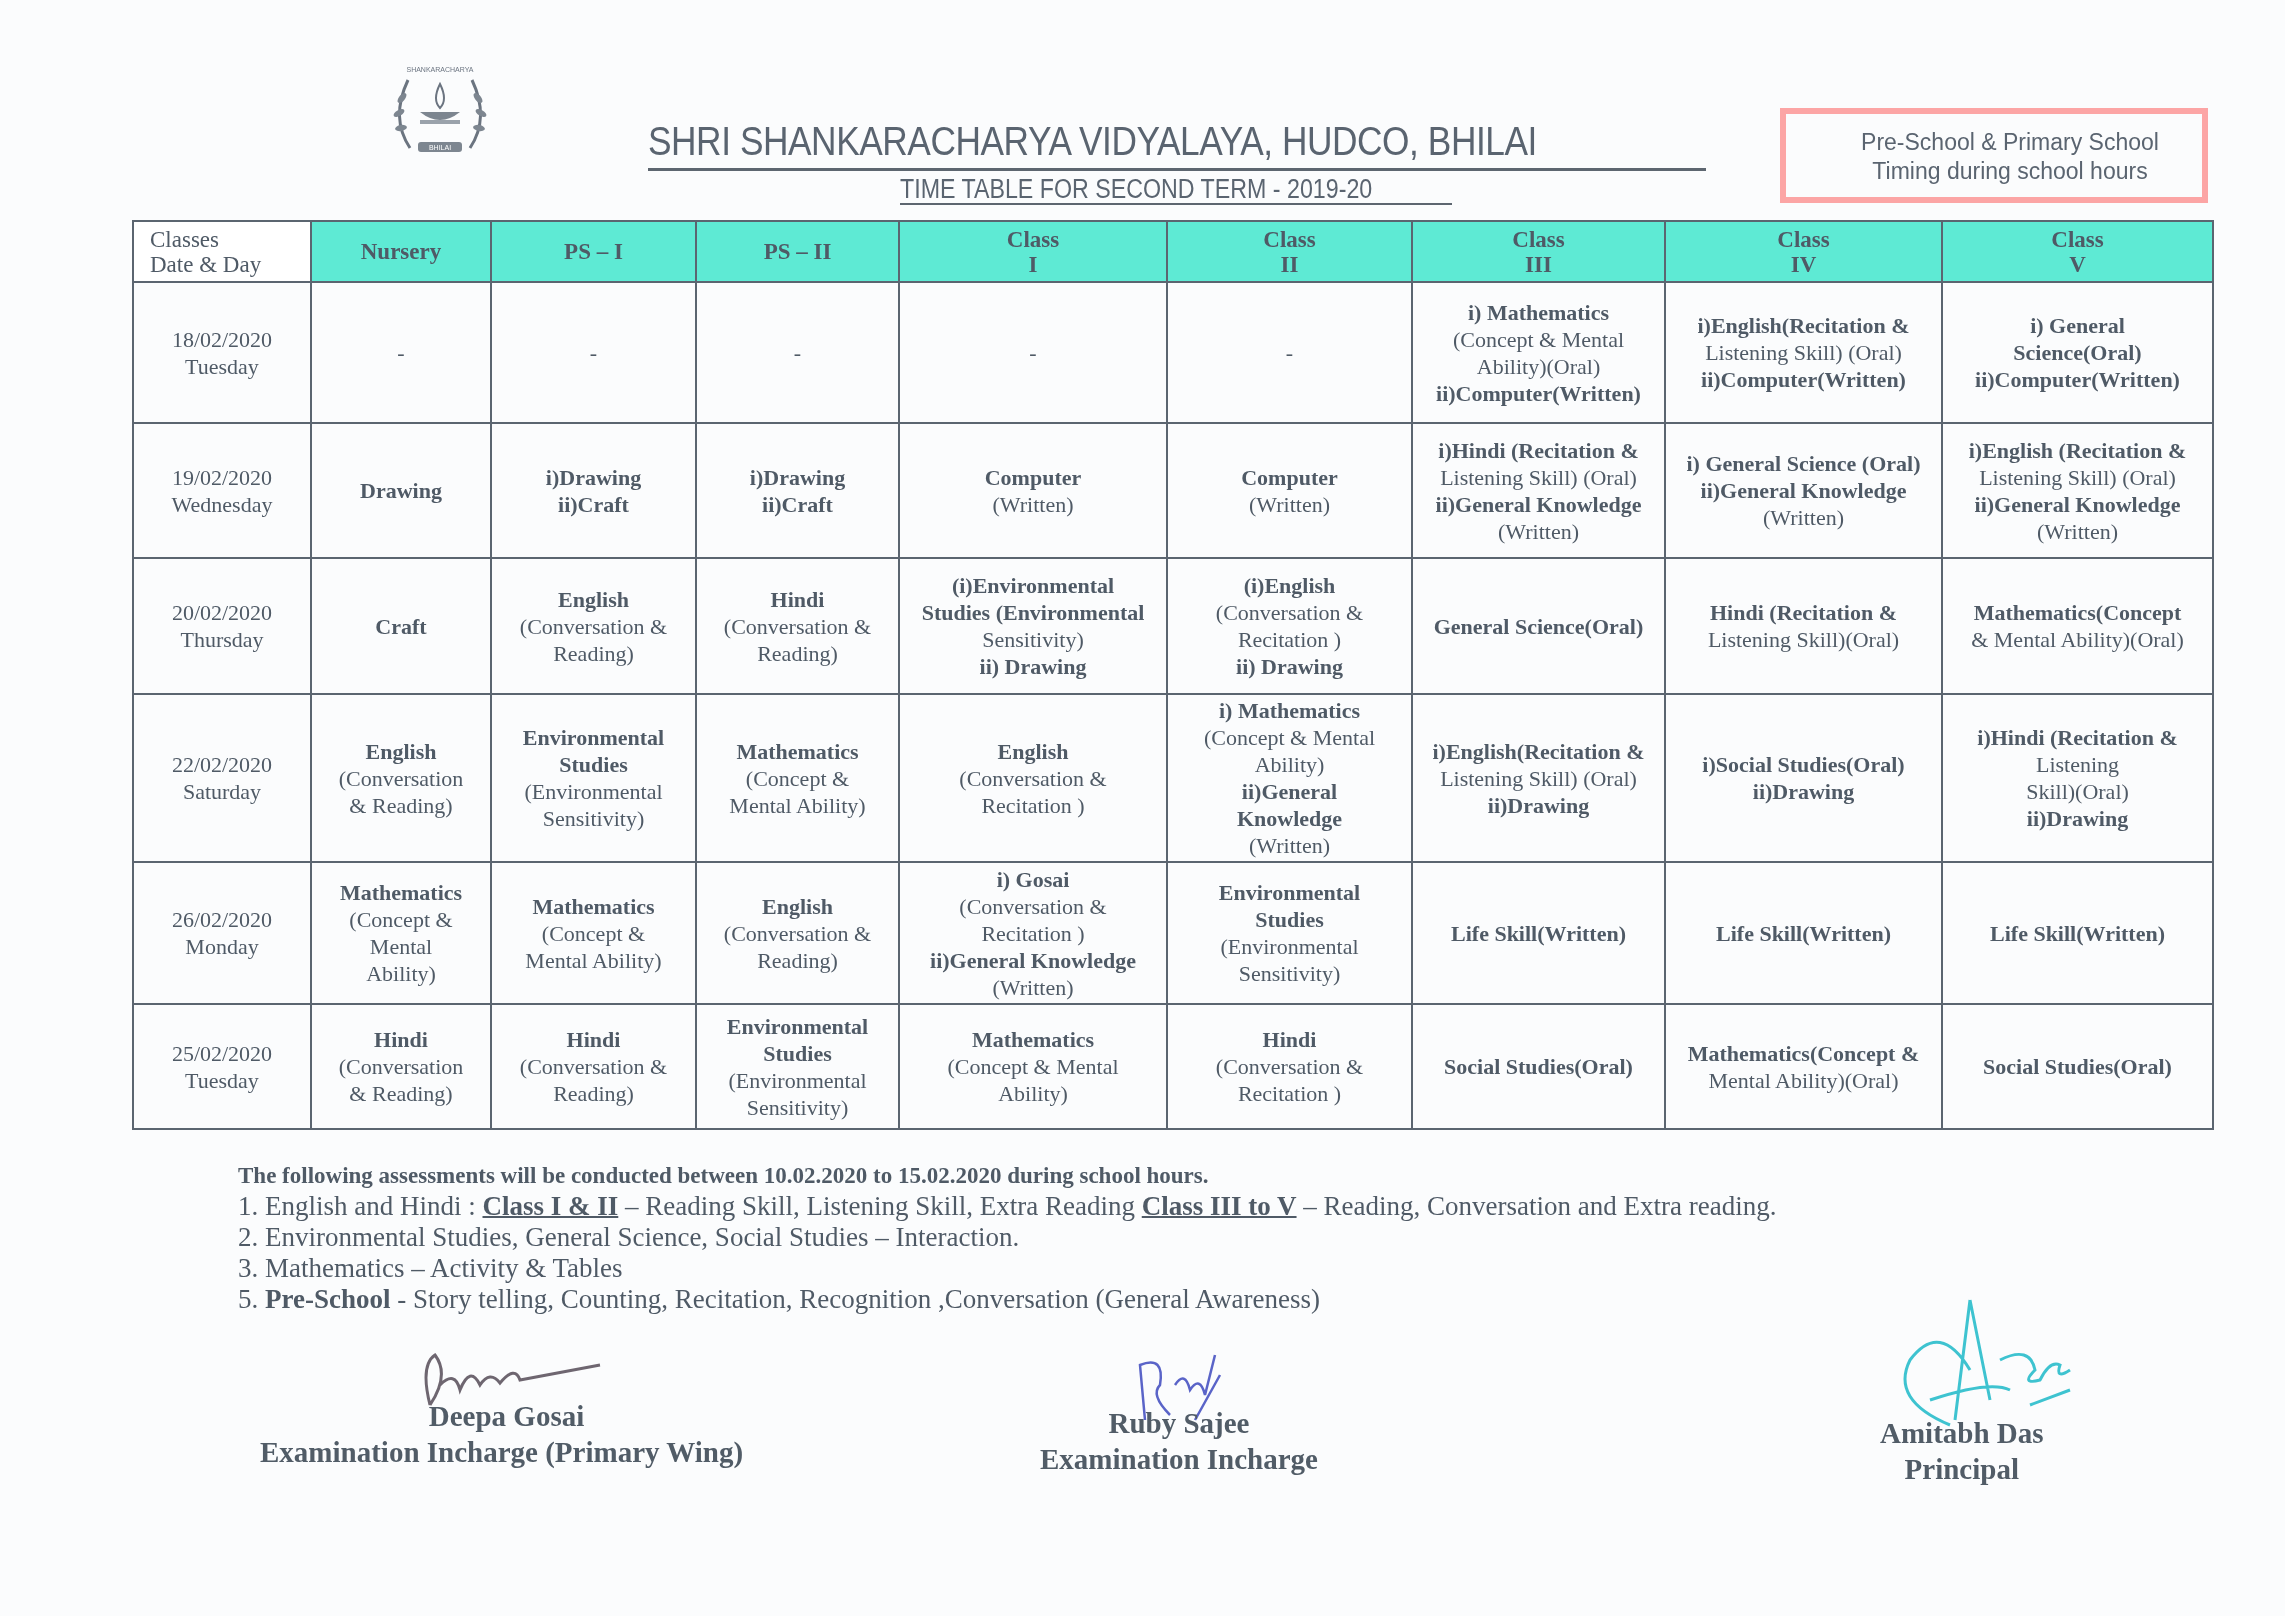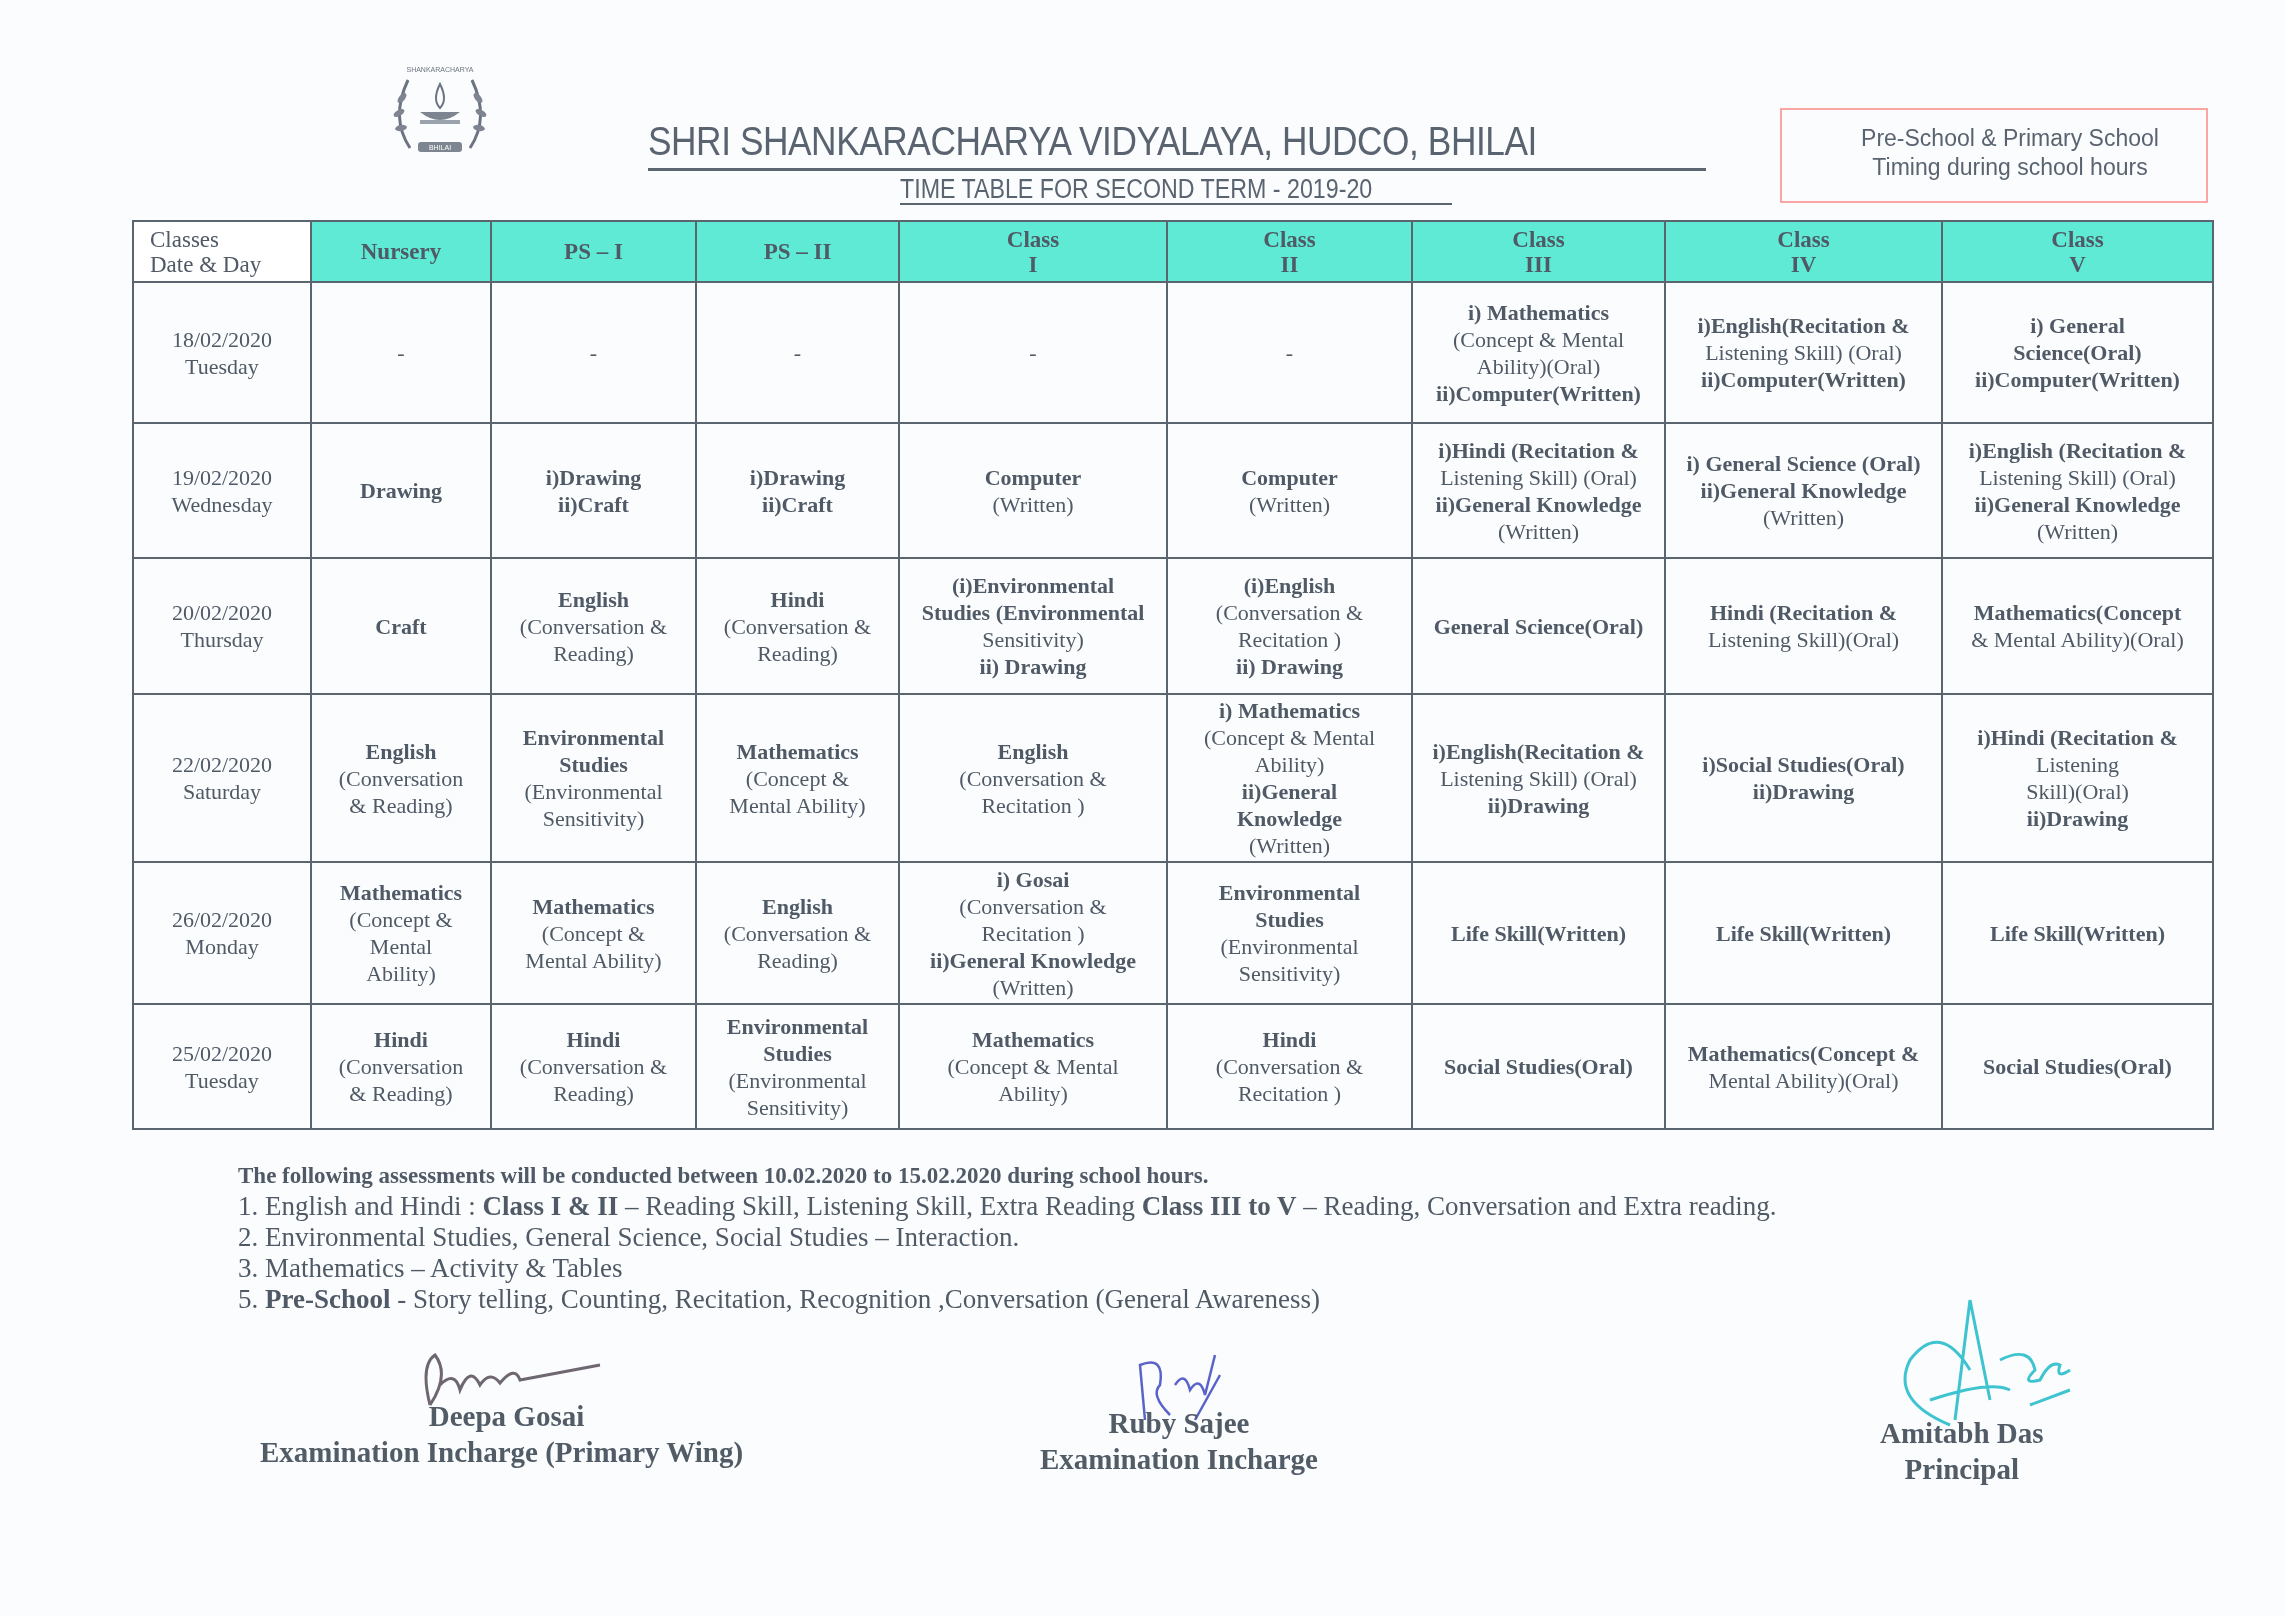--- a/index.html
+++ b/index.html
@@ -23,21 +23,21 @@
   .school-title-line { left:648px; top:168px; width:1058px; height:3px; background:#5d6670; }
   .subtitle {
     left:900px; top:174px;
     font-family:"Liberation Sans", sans-serif;
     font-size:27px; color:#5a6470;
     transform:scaleX(0.86); transform-origin:left top; white-space:nowrap;
   }
   .subtitle-line { left:900px; top:203px; width:552px; height:2px; background:#5d6670; }
   .timing-box {
     left:1780px; top:108px; width:428px; height:95px;
-    border:2px solid #fca5a5; box-sizing:border-box;
+    border:6px solid #fca5a5; box-sizing:border-box;
     font-family:"Liberation Sans", sans-serif; font-size:23px; color:#5a6470;
     text-align:center; padding-top:14px; line-height:29px;padding-left:32px;
   }
   table.tt {
     position:absolute; left:132px; top:220px;
     border-collapse:collapse; table-layout:fixed;
     width:2080px;
   }
   table.tt td, table.tt th {
     border:2px solid #5b6570;
@@ -47,21 +47,21 @@
   }
   table.tt thead th {
     background:#5eead4; height:55px; font-weight:bold; font-size:23px; line-height:25px;
   }
   table.tt thead th.corner { background:#fff; text-align:left; padding-left:16px; font-weight:normal; }
   .b { font-weight:bold; }
   .datecell { font-weight:bold; text-align:left; font-size:22px; }
   .cell-line { display:block; }
   .notes { left:238px; top:1160px; font-size:27px; line-height:31px; color:#4f5a66; }
   .notes .head { font-weight:bold; font-size:23px; }
-  .u { text-decoration-thickness:2px; }
+  .u { text-decoration:underline; text-decoration-thickness:2px; }
   .sig-block { text-align:center; font-weight:bold; font-size:29px; line-height:36px; color:#515c67; }
   .sig1 { left:236px; top:1398px;margin-left:24px; }
   .sig1 .name { margin-left:10px; }
   .sig2 { left:1040px; top:1405px; }
   .sig3 { left:1880px; top:1415px; }
   svg { display:block; }
 </style>
 </head>
 <body>
 

